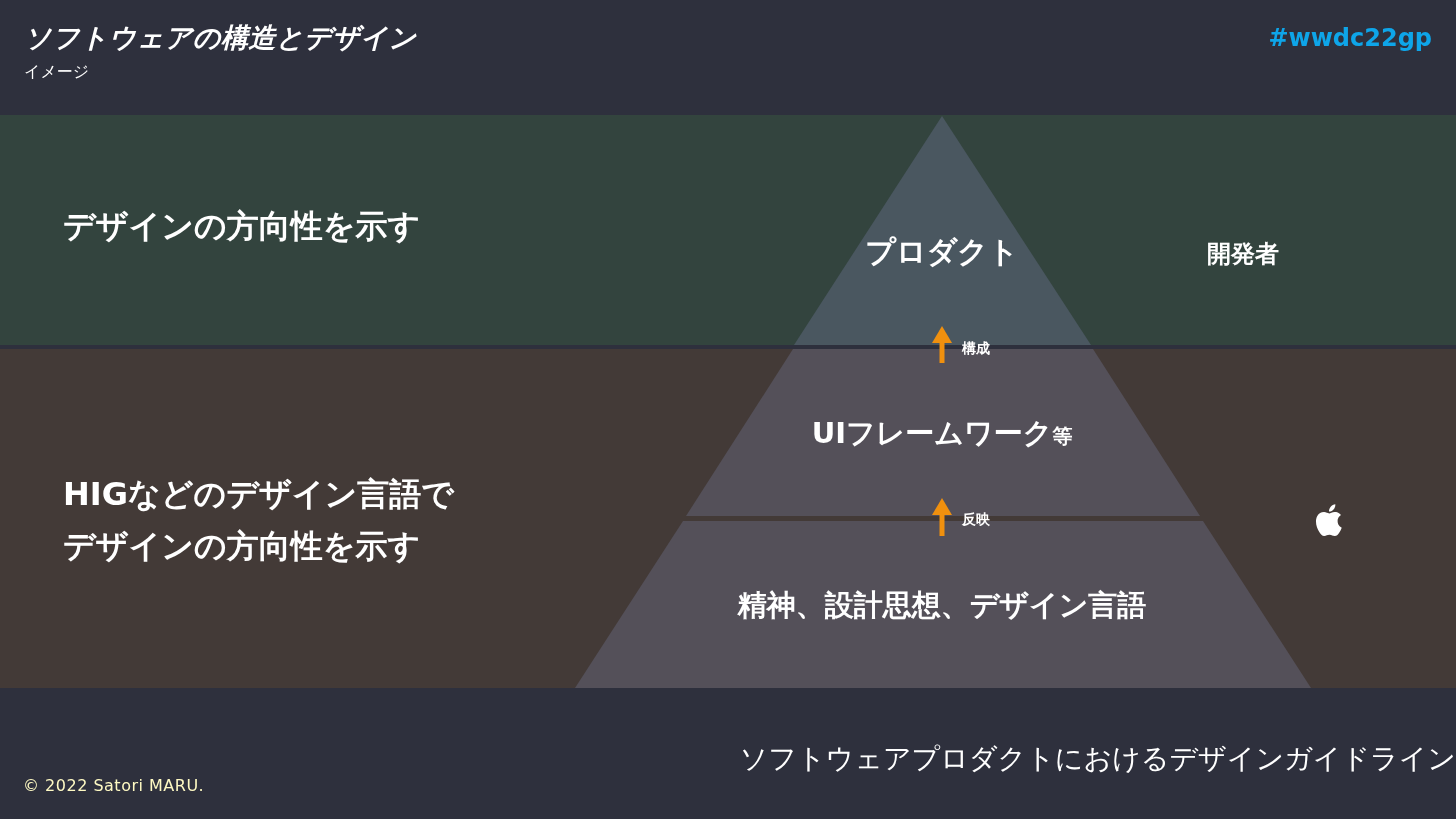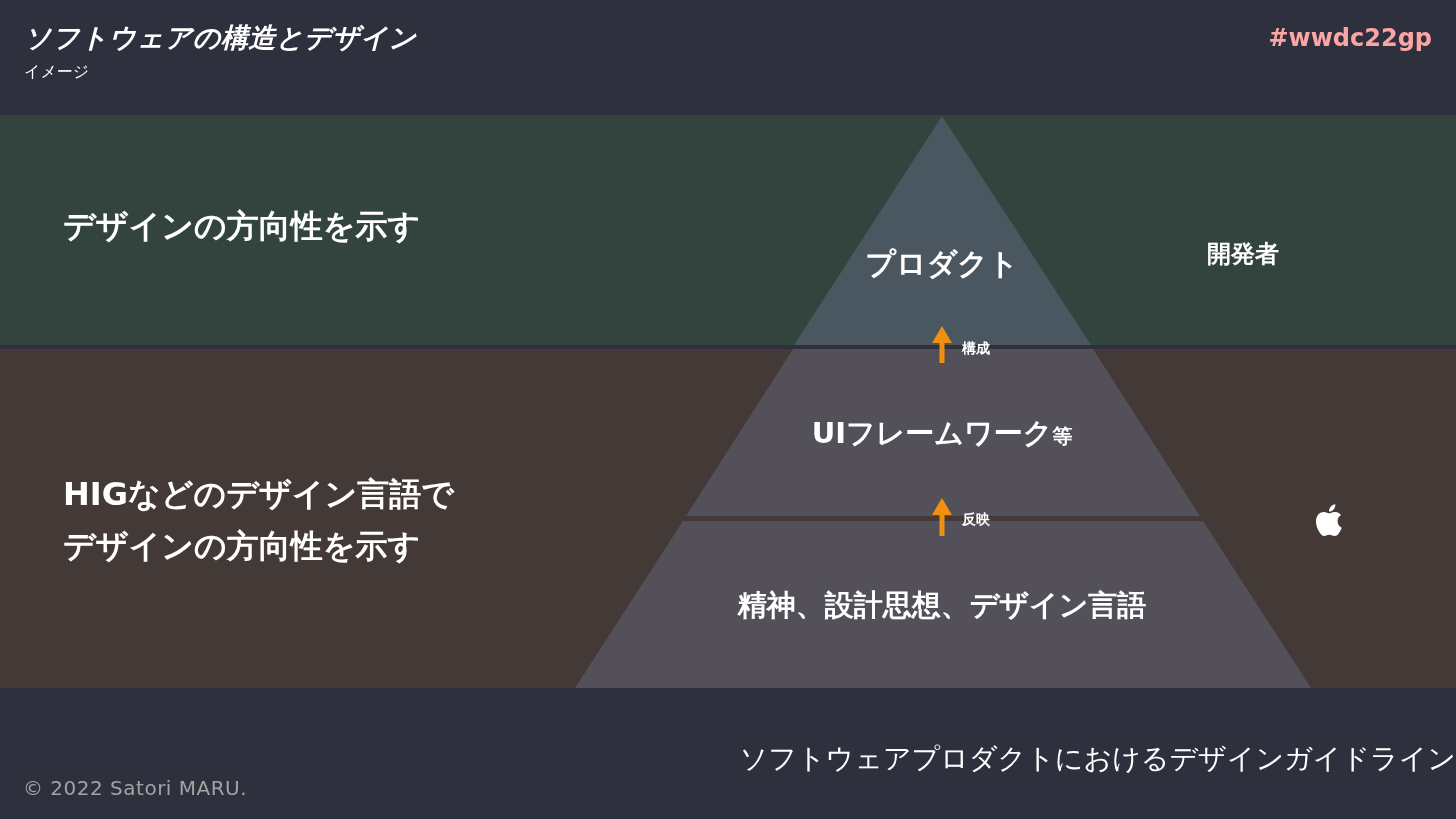--- a/index.html
+++ b/index.html
@@ -12,44 +12,44 @@
   }
   .band { position: absolute; left: 0; width: 1456px; }
   .header { top: 0; height: 115px; background: #2e303d; }
   .band-top { top: 115px; height: 231px; background: #33443e; }
   .band-sep { top: 345px; height: 4px; background: #2e303d; }
   .band-bottom { top: 349px; height: 339px; background: #433a37; }
   .footer { top: 688px; height: 131px; background: #2e303d; }
 
   .title { position: absolute; left: 24px; top: 20px; font-size: 27px; font-weight: bold; letter-spacing: 0.5px; font-style: italic; }
   .subtitle { position: absolute; left: 24px; top: 62px; font-size: 16px; }
-  .hashtag { position: absolute; right: 24px; top: 24px; font-size: 24px; font-weight: bold; color: #fca5a5; }
+  .hashtag { position: absolute; right: 24px; top: 24px; font-size: 24px; font-weight: bold; color: #0ea5e9; }
 
   svg.pyramid { position: absolute; left: 0; top: 0; }
 
   .desc { position: absolute; left: 63px; font-size: 32px; font-weight: bold; line-height: 52px; }
   .desc-top { top: 200px; }
   .desc-bottom { top: 468px; }
 
   .layer-label { position: absolute; font-weight: bold; text-align: center; white-space: nowrap; }
-  .lbl-product { left: 792px; width: 300px; top: 232px; font-size: 30px; margin-top: 12px; }
+  .lbl-product { left: 792px; width: 300px; top: 232px; font-size: 30px; }
   .lbl-ui { left: 742px; width: 400px; top: 414px; font-size: 29px; }
   .lbl-ui small { font-size: 20px; }
   .lbl-spirit { left: 680px; width: 524px; top: 586px; font-size: 29px; }
 
   .arrow-text { position: absolute; font-size: 14px; font-weight: bold; }
   .arrow-text-1 { left: 962px; top: 340px; text-align: center; }
   .arrow-text-2 { left: 962px; top: 511px; }
 
   .actor { position: absolute; font-size: 24px; font-weight: bold; text-align: right; }
   .actor-dev { left: 1207px; top: 238px; }
   .apple-icon { position: absolute; left: 1313px; top: 503px; width: 30px; height: 34px; }
 
   .footer-caption { position: absolute; left: 0; width: 1456px; top: 740px; text-align: right; font-size: 28px; }
-  .copyright { position: absolute; left: 23px; top: 776px; font-size: 20px; color: #a3a3a3; letter-spacing: 0.5px; }
+  .copyright { position: absolute; left: 23px; top: 776px; font-size: 16px; color: #fef9c3; letter-spacing: 0.5px; }
 </style>
 </head>
 <body>
 
 <div class="band header"></div>
 <div class="band band-top"></div>
 <div class="band band-sep"></div>
 <div class="band band-bottom"></div>
 <div class="band footer"></div>
 

